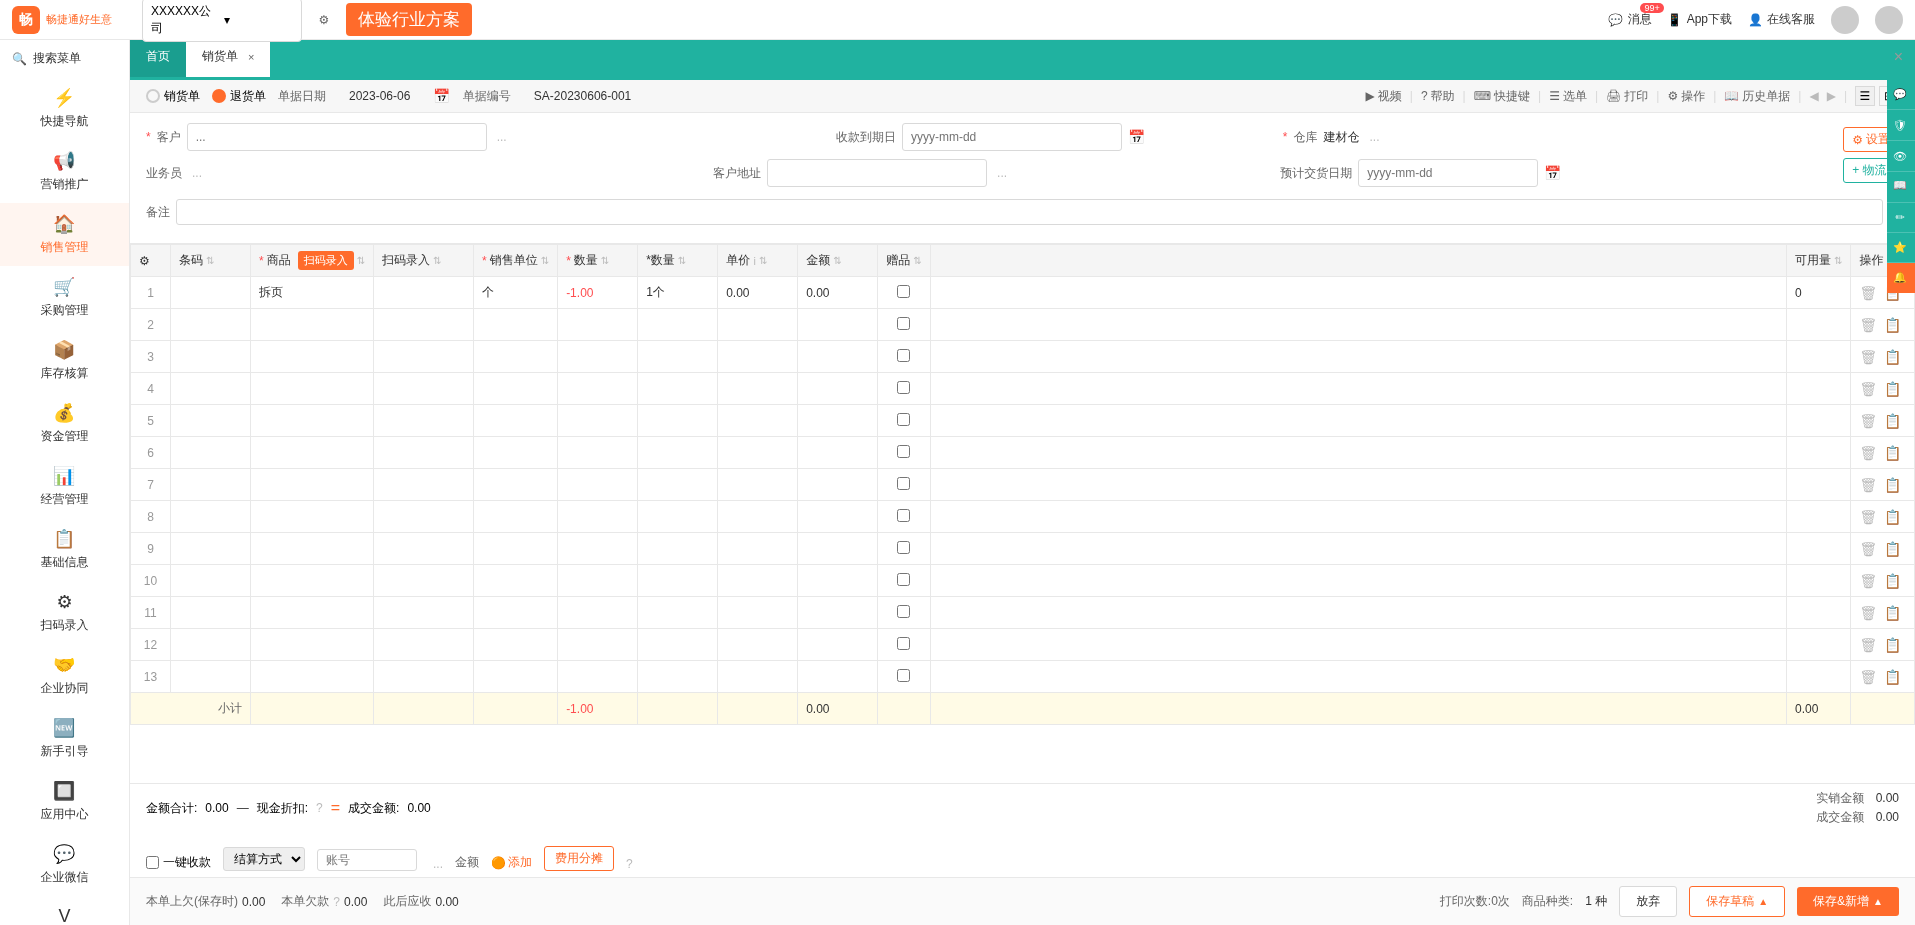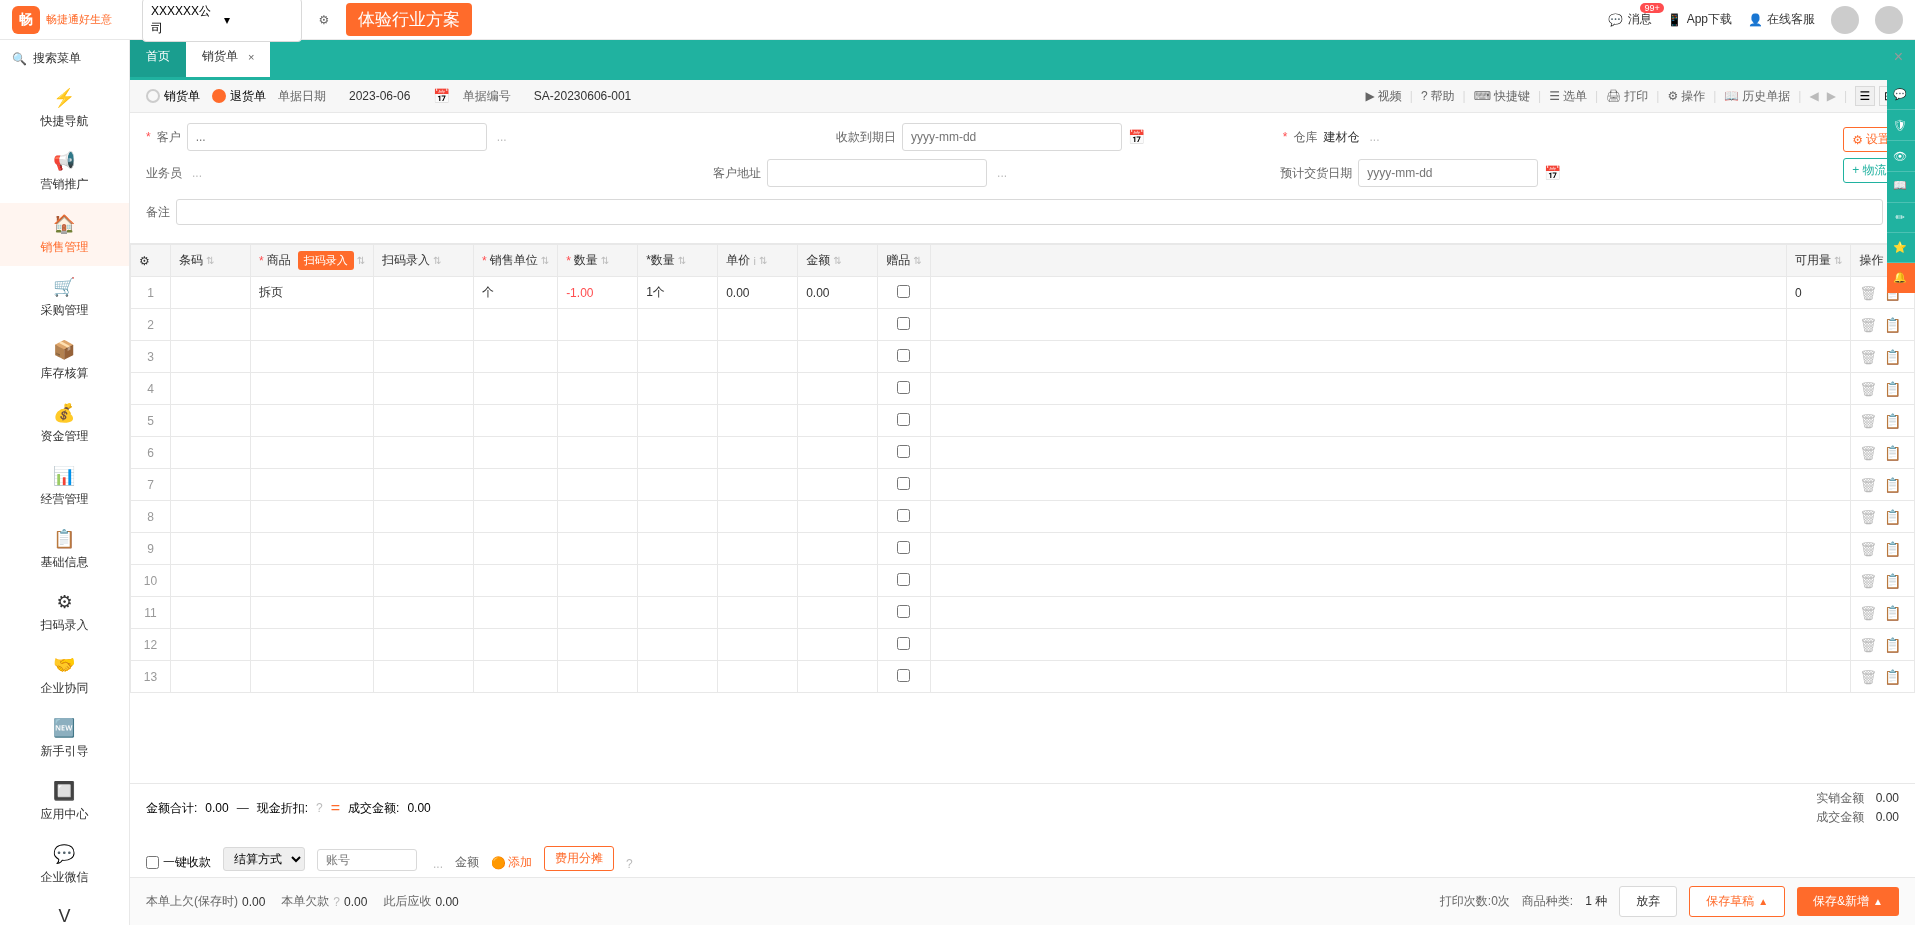--- a/index.html
+++ b/index.html
@@ -763,20 +763,34 @@
             <td class="col-price"></td>
             <td class="col-amount"></td>
             <td class="col-gift" style="text-align:center;"><input type="checkbox" style=""></td>
             <td style="flex:1; min-width:200px;"></td>
             <td class="col-avail"></td>
             <td class="col-ops">
         <span class="op-icon">🗑</span>
         <span class="op-icon">📋</span>
       </td>
           </tr>
+          <tr class="subtotal-row">
+    <td colspan="2" style="text-align:right; padding-right:8px; color:#666;">小计</td>
+    <td></td>
+    <td></td>
+    <td></td>
+    <td style="color:#ff4d4f;">-1.00</td>
+    <td></td>
+    <td></td>
+    <td>0.00</td>
+    <td></td>
+    <td style="flex:1; min-width:200px;"></td>
+    <td>0.00</td>
+    <td></td>
+  </tr>
         </tbody>
     </table>
   </div>
 
   <div class="bottom-bar">
     <div class="bottom-row1">
       <div class="amount-summary">
         <span>金额合计:</span>
         <span>0.00</span>
         <span class="discount-dash">—</span>

